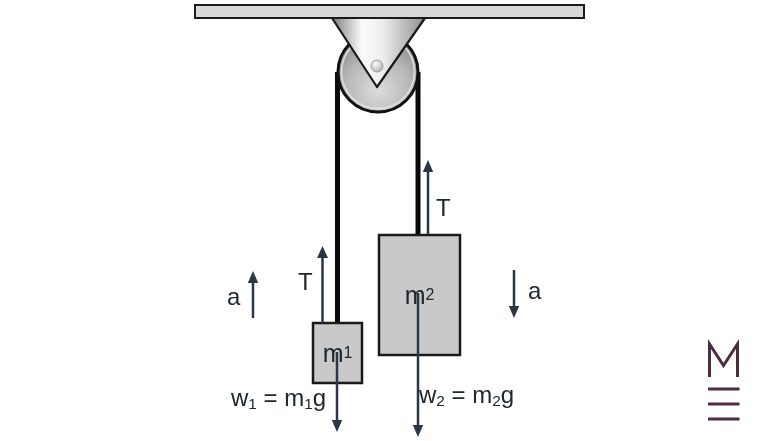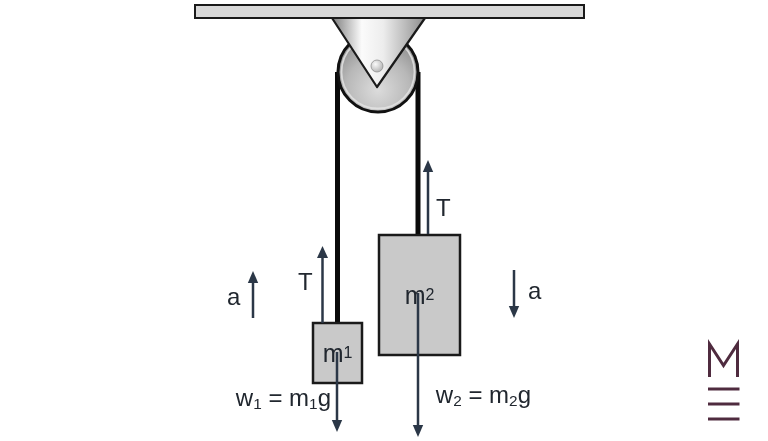--- a/index.html
+++ b/index.html
@@ -7,21 +7,21 @@
     --rope:#0a0a0a; --arrow:#2b3747; --text:#21272f; --logo:#4f2b3f;
   }
   *{margin:0;padding:0;box-sizing:border-box}
   body{background:#fff;font-family:"Liberation Sans","DejaVu Sans",sans-serif}
   .stage{position:relative;width:768px;height:441px;background:var(--background);overflow:hidden}
   .stage svg{position:absolute;left:0;top:0}
 
   .lbl{position:absolute;color:var(--text);font-size:24px;line-height:1;white-space:pre}
   .lbl sub{font-size:.64em;line-height:0;vertical-align:-0.18em}
   .mass-label{display:flex;align-items:center;justify-content:center;font-size:25px}
-  .eq{width:100px;text-align:right}
+  .eq{width:100px;text-align:left}
 
   
   .bar{fill:var(--bar-fill);stroke:var(--outline);stroke-width:2}
   .bracket{fill:url(#triGrad);stroke:var(--outline);stroke-width:2.2;stroke-linejoin:round}
   .wheel{fill:url(#pulleyGrad);stroke:#111;stroke-width:3}
   .wheel-rim{fill:none;stroke:#e3e3e3;stroke-width:1.8;opacity:.85}
   .axle{fill:url(#axleGrad);stroke:#8f8f8f;stroke-width:.8}
   .rope{stroke:var(--rope);stroke-width:5}
   .box{fill:var(--box-fill);stroke:var(--outline);stroke-width:2.5}
   .vec{stroke:var(--arrow);stroke-width:2.5}
@@ -112,15 +112,15 @@
 
   <div class="lbl mass-label" style="left:313px;top:323px;width:49px;height:60px">
     <span>m</span><sub>1</sub>
   </div>
   <div class="lbl mass-label" style="left:379px;top:235px;width:81px;height:120px">
     <span>m</span><sub>2</sub>
   </div>
 
   <div class="lbl eq" style="left:231px;top:386px"><span>w</span><sub>1</sub><span> = m</span><sub>1</sub><span>g</span></div>
 
-  <div class="lbl eq" style="left:431px;top:383px"><span>w</span><sub>2</sub><span> = m</span><sub>2</sub><span>g</span></div>
+  <div class="lbl eq" style="left:419px;top:383px"><span>w</span><sub>2</sub><span> = m</span><sub>2</sub><span>g</span></div>
 
 </div>
 
 </body></html>

